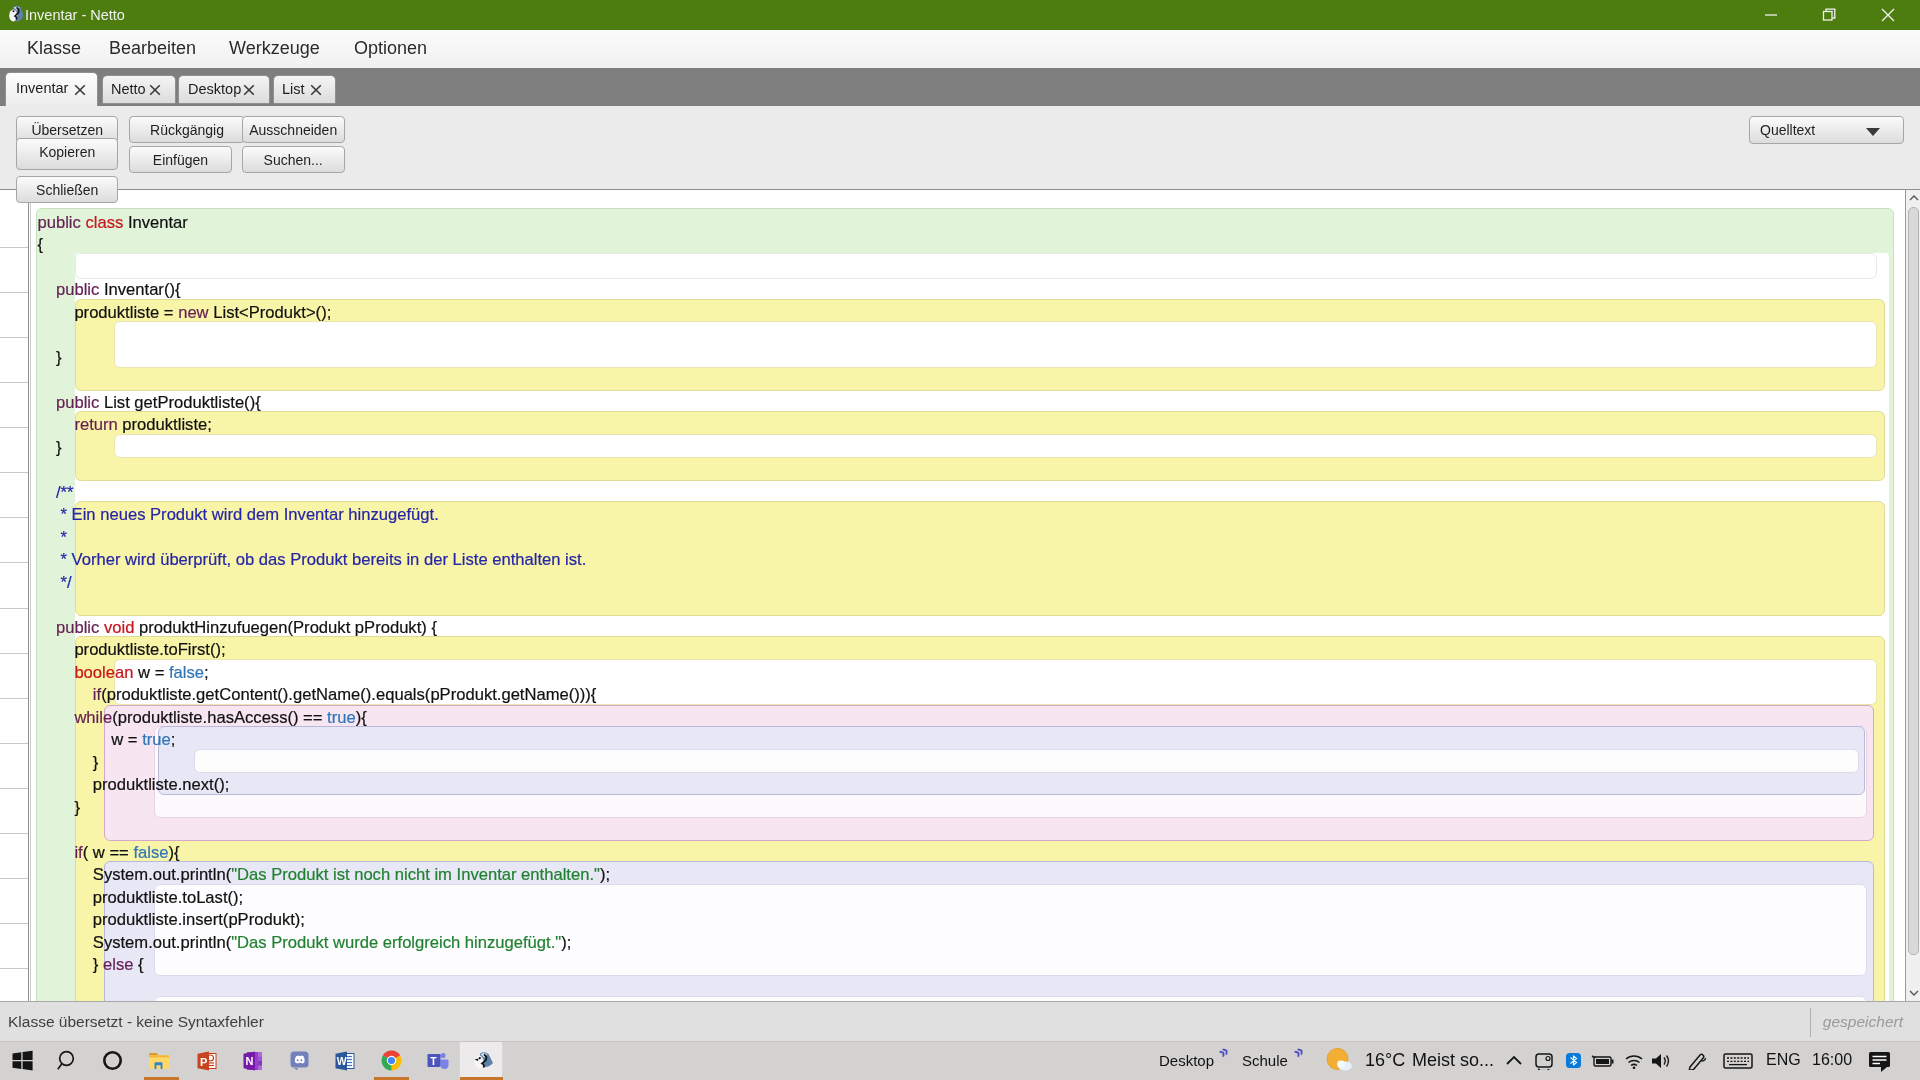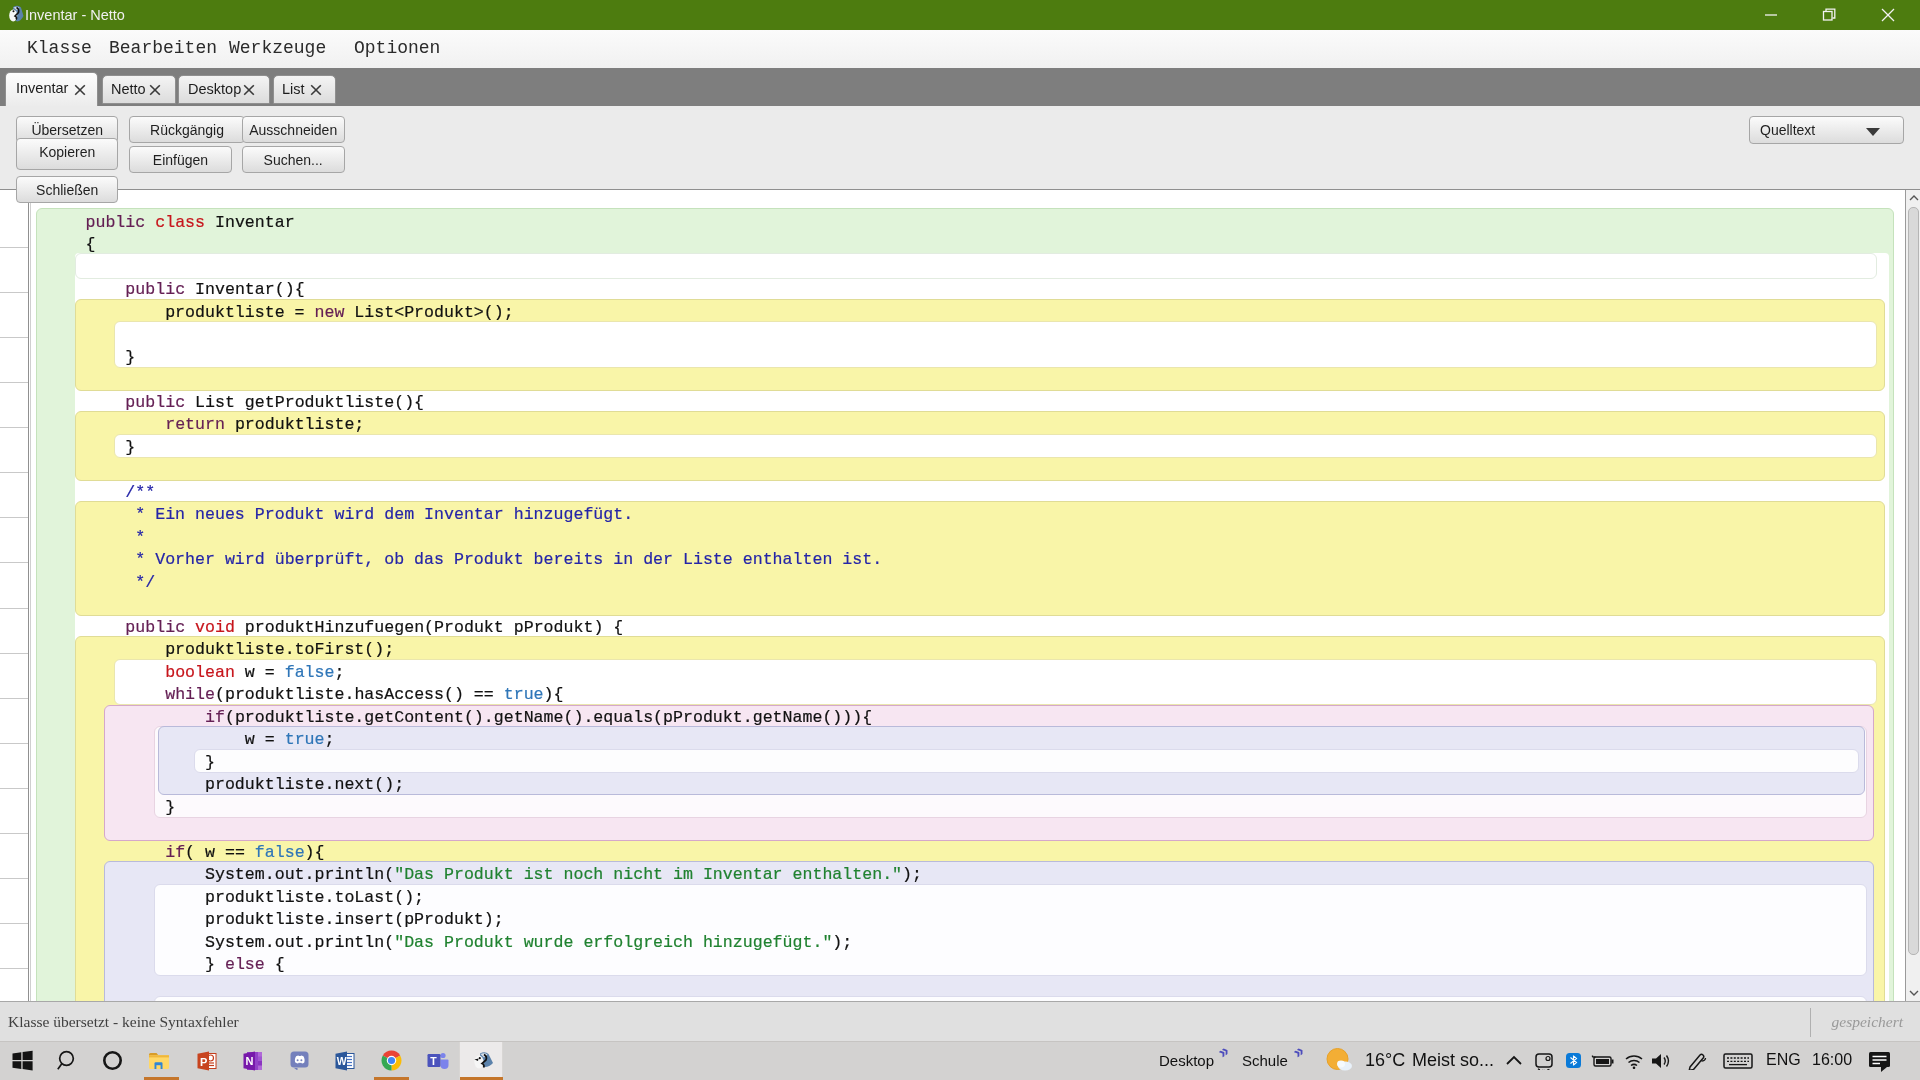--- a/index.html
+++ b/index.html
@@ -4,50 +4,50 @@
 <style>
 * { margin:0; padding:0; box-sizing:border-box; }
 html,body { width:1920px; height:1080px; overflow:hidden; background:#fff;
   font-family:"Liberation Sans", sans-serif; }
 .abs { position:absolute; }
 
 #titlebar { position:absolute; left:0; top:0; width:1920px; height:30px; background:#4d7c0f; }
 #titletext { position:absolute; left:25px; top:7px; font-size:14.5px; color:#f0f0f0; }
 
 #menubar { position:absolute; left:0; top:30px; width:1920px; height:56px;
-  background:linear-gradient(#fbfbfb,#ececec); border-bottom:1px solid #c6c6c6;font-family:Liberation Mono, monospace; }
+  background:linear-gradient(#fbfbfb,#ececec); border-bottom:1px solid #c6c6c6; }
 .menuitem { position:absolute; top:8px; font-size:18px; color:#2b2b2b; }
 
 #tabbar { position:absolute; left:0; top:68px; width:1920px; height:38px; background:#7e7e7e; }
 .tab { position:absolute; border:1px solid #8f8f8f;
   border-radius:5px 5px 0 0; background:linear-gradient(#f4f4f4,#dcdcdc);
   font-size:14.5px; color:#1c1c1c; }
 .tab .x { position:absolute; }
 
 #toolbar { position:absolute; left:0; top:106px; width:1920px; height:84px;
   background:#ebebeb; border-bottom:1px solid #8f8f8f; }
 .btn { position:absolute; border:1px solid #a6a6a6; border-radius:4px;
   background:linear-gradient(#fbfbfb,#dcdcdc); font-size:14px; color:#1f1f1f;
   text-align:center; z-index:5; }
 
 #editor { position:absolute; left:0; top:190px; width:1920px; height:811px;
   background:#ffffff; overflow:hidden; }
 .box { position:absolute; }
 .gline { position:absolute; left:0; width:28px; height:1px; background:#c9c9c9; }
 #code { position:absolute; left:37.5px; top:21.75px; z-index:9; }
-#code pre { font-family:Liberation Mono, monospace; font-size:16.6px; -webkit-text-stroke:0.2px;
-  line-height:22.5px; height:22.5px; color:#111; white-space:pre;padding-left:48px; }
+#code pre { font-family:Liberation Sans, sans-serif; font-size:16.6px; -webkit-text-stroke:0.2px;
+  line-height:22.5px; height:22.5px; color:#111; white-space:pre; }
 .k1 { color:#641f54; } .k2 { color:#c7151c; } .lit { color:#2f76b8; }
 .str { color:#208230; } .com { color:#2525a8; }
 
 #sbar { position:absolute; left:1905px; top:190px; width:15px; height:811px;
   background:#f0f0f0; border-left:1px solid #9a9a9a; }
 
 #status { position:absolute; left:0; top:1001px; width:1920px; height:41px;
-  background:#e0e0e0; border-top:1px solid #a8a8a8;font-family:Liberation Serif, serif; }
+  background:#e0e0e0; border-top:1px solid #a8a8a8; }
 
 #taskbar { position:absolute; left:0; top:1042px; width:1920px; height:38px;
   background:#d3d2d1; }
 .ttext { position:absolute; font-size:15px; color:#111; }
 </style>
 </head>
 <body>
 
 <div id="titlebar">
   <svg class="abs" style="left:9px;top:4px" width="15" height="22" viewBox="0 0 15 22">
@@ -171,22 +171,22 @@
 <pre></pre>
 <pre>    <span class="com">/**</span></pre>
 <pre><span class="com">     * Ein neues Produkt wird dem Inventar hinzugefügt.</span></pre>
 <pre><span class="com">     *</span></pre>
 <pre><span class="com">     * Vorher wird überprüft, ob das Produkt bereits in der Liste enthalten ist.</span></pre>
 <pre><span class="com">     */</span></pre>
 <pre></pre>
 <pre>    <span class="k1">public</span> <span class="k2">void</span> produktHinzufuegen(Produkt pProdukt) {</pre>
 <pre>        produktliste.toFirst();</pre>
 <pre>        <span class="k2">boolean</span> w = <span class="lit">false</span>;</pre>
+<pre>            <span class="k1">if</span>(produktliste.getContent().getName().equals(pProdukt.getName())){</pre>
 <pre>        <span class="k1">while</span>(produktliste.hasAccess() == <span class="lit">true</span>){</pre>
-<pre>            <span class="k1">if</span>(produktliste.getContent().getName().equals(pProdukt.getName())){</pre>
 <pre>                w = <span class="lit">true</span>;</pre>
 <pre>            }</pre>
 <pre>            produktliste.next();</pre>
 <pre>        }</pre>
 <pre></pre>
 <pre>        <span class="k1">if</span>( w == <span class="lit">false</span>){</pre>
 <pre>            System.out.println(<span class="str">"Das Produkt ist noch nicht im Inventar enthalten."</span>);</pre>
 <pre>            produktliste.toLast();</pre>
 <pre>            produktliste.insert(pProdukt);</pre>
 <pre>            System.out.println(<span class="str">"Das Produkt wurde erfolgreich hinzugefügt."</span>);</pre>

